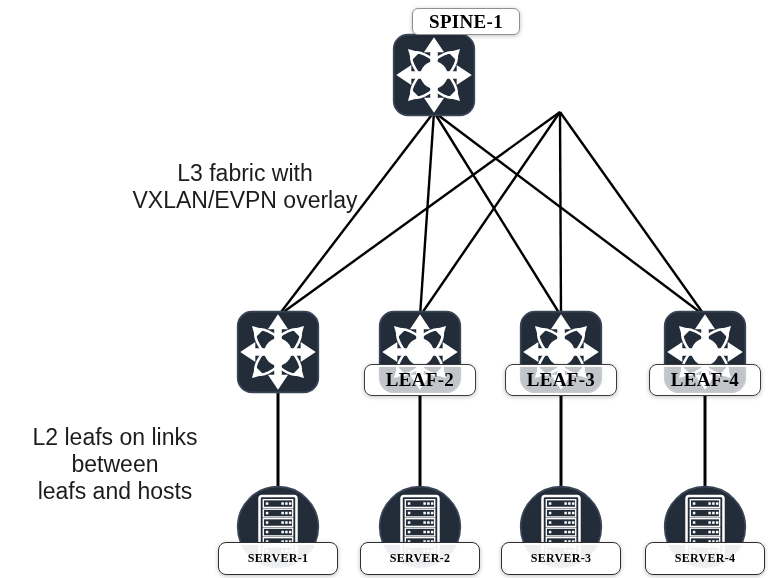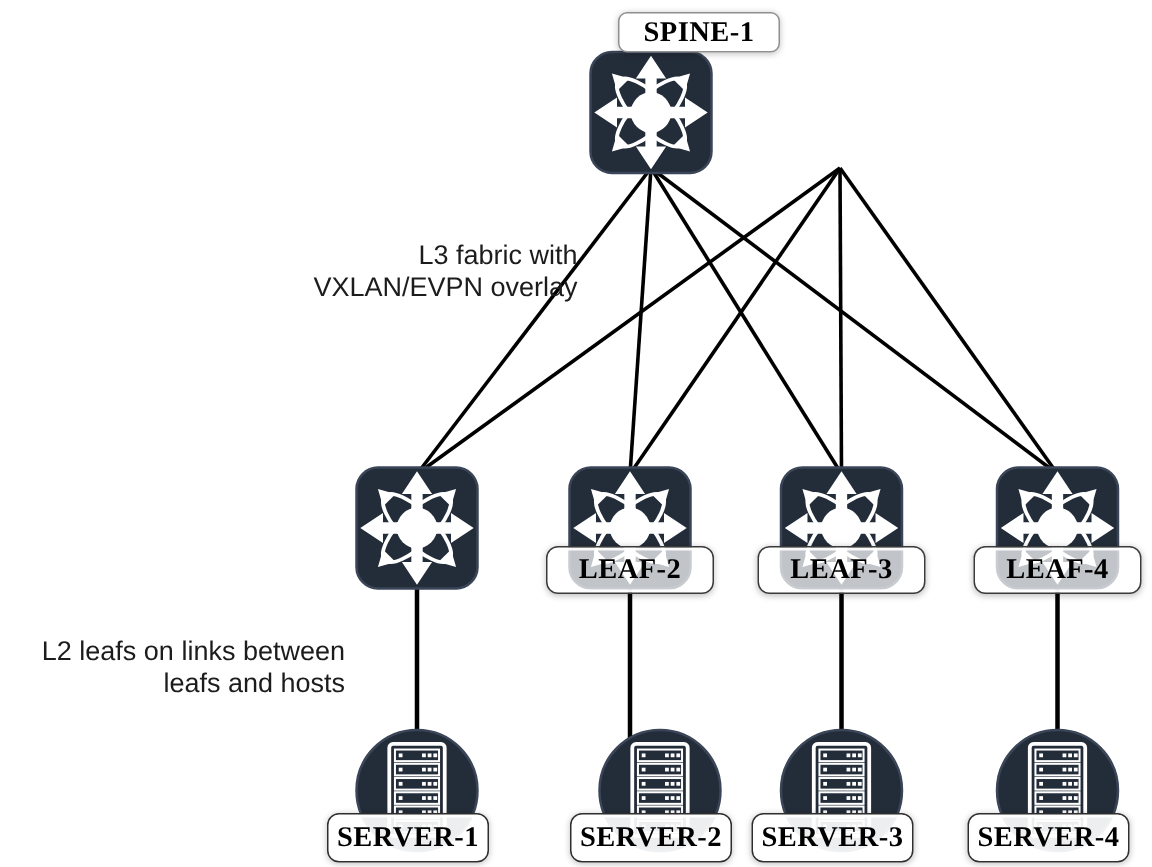--- a/index.html
+++ b/index.html
@@ -50,32 +50,32 @@
   .n-leaf-4 { left: 649px; top: 308px; width: 112px; height: 118px; }
   .leaf .icon  { left: 13px; top: 2px; width: 86px; height: 84px; }
   .leaf .label {
     left: 0; top: 56px; width: 112px; height: 32px;
     background: rgba(255,255,255,0.72);
     border-color: #3a3a3a;
   }
 
   
   .n-server-1 { left: 218px; top: 484px; width: 120px; height: 94px; }
-  .n-server-2 { left: 380px; top: 484px; width: 120px; height: 94px; }
+  .n-server-2 { left: 360px; top: 484px; width: 120px; height: 94px; }
   .n-server-3 { left: 501px; top: 484px; width: 120px; height: 94px; }
   .n-server-4 { left: 645px; top: 484px; width: 120px; height: 94px; text-align: right; }
   .server .icon  { left: 18px; top: 1px; width: 84px; height: 84px; }
-  .server .label { left: 0; top: 58px; width: 108px; height: 33px; font-size: 19px; }
+  .server .label { left: 0; top: 58px; width: 120px; height: 33px; font-size: 12px; }
 
   
   .anno {
     position: absolute;
     z-index: 4;
-    text-align: right;
-    font-size: 18px;
+    text-align: center;
+    font-size: 23px;
     line-height: 1.18;
     color: #1c1c1c;
   }
   #anno-l3 { left: 105px; top: 160px; width: 280px; }
   #anno-l2 { left: 0px;  top: 424px; width: 230px; }
 
   #symbol-defs { position: absolute; width: 0; height: 0; overflow: hidden; }
 </style>
 </head>
 <body>

